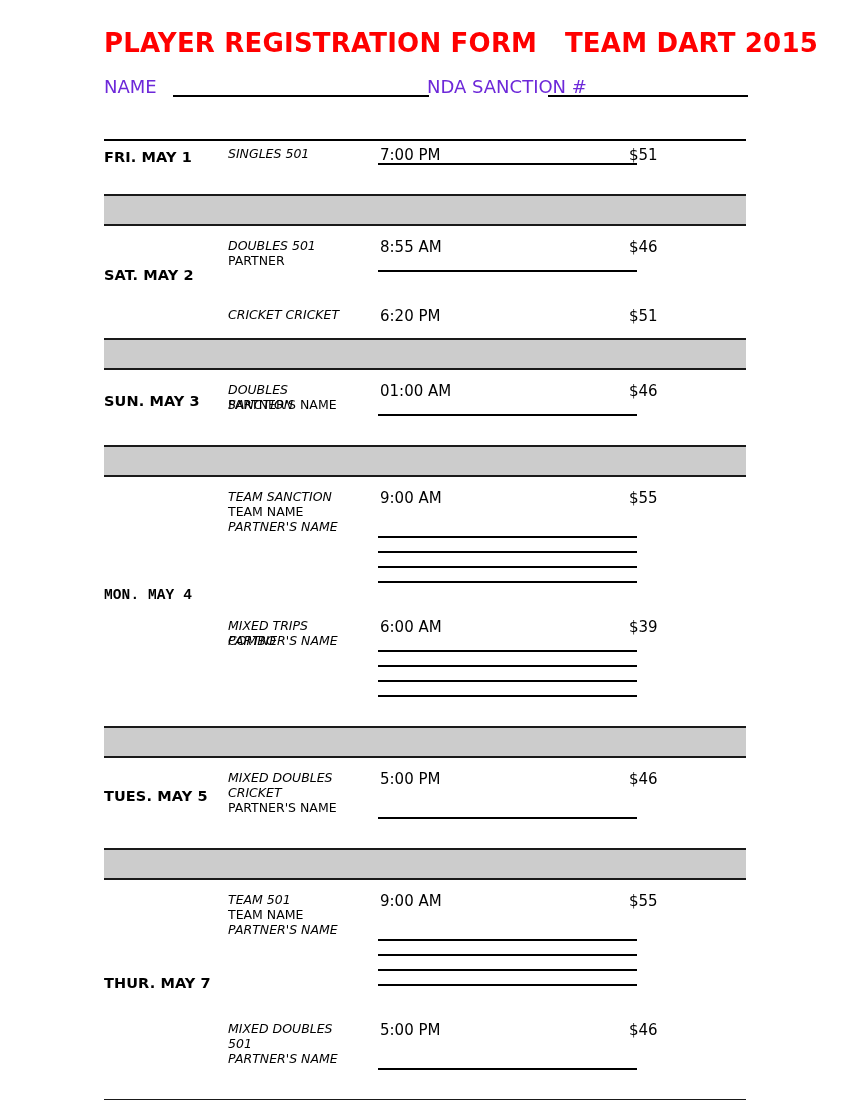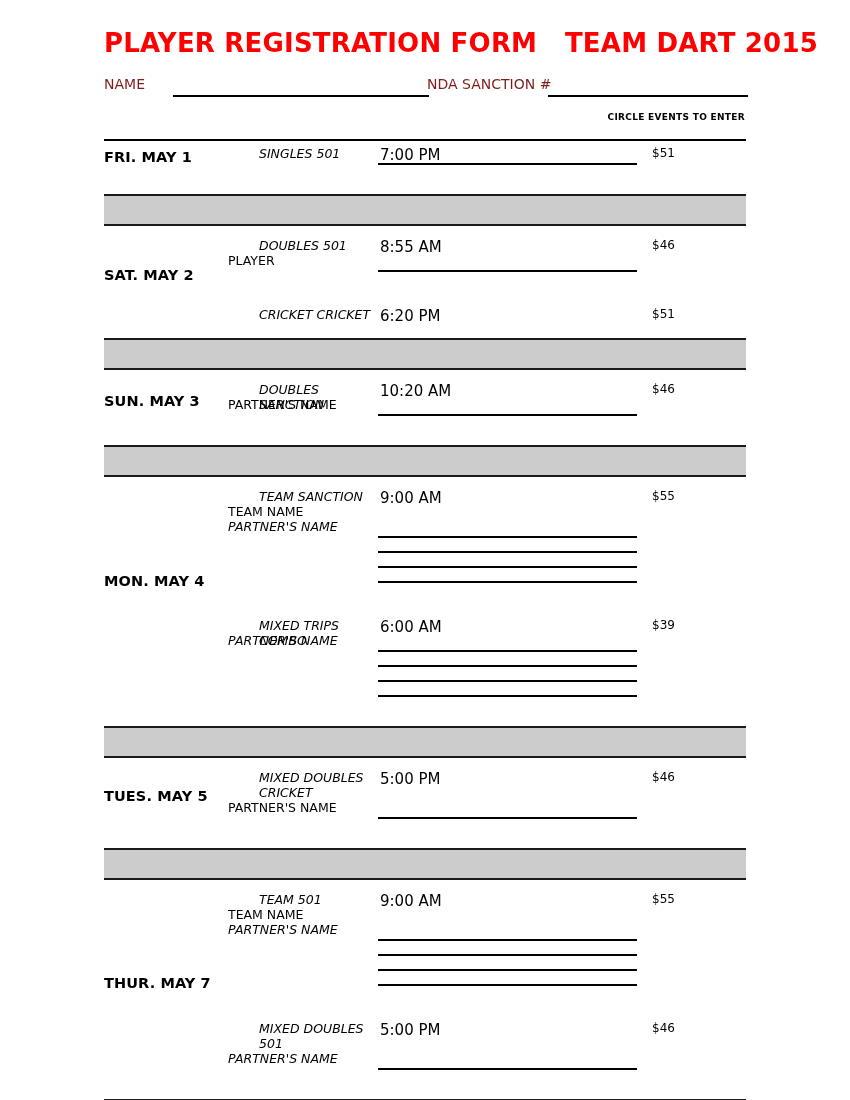--- a/index.html
+++ b/index.html
@@ -38,22 +38,22 @@
   
   .name-row {
     position: absolute;
     left: 104px;
     top: 76px;
     width: 646px;
     height: 22px;
   }
   .lbl-blue {
     position: absolute;
-    font-size: 14px;
-    color: #7f1d1d;
+    font-size: 18px;
+    color: #6d28d9;
     font-weight: normal;
     white-space: nowrap;
     top: 0;
   }
   .lbl-name { left: 0px; }
   .lbl-nda  { left: 323px; }
 
   .rule {
     position: absolute;
     border-bottom: 2px solid #000;
@@ -124,44 +124,43 @@
   }
   .evname {
     position: absolute;
     left: 0px;
     top: 0px;
     width: 128px;
     font-size: 12.5px;
     font-style: italic;
     line-height: 15px;
     white-space: pre-line;
-    margin-left: 31px;
   }
   .evsub {
     position: absolute;
     left: 0px;
     width: 128px;
     font-size: 12.5px;
     font-style: normal;
     line-height: 15px;
     white-space: nowrap;
   }
   .evsub-i { font-style: italic; }
   .evtime {
     position: absolute;
     left: 152px;
     top: 0px;
     font-size: 15px;
     white-space: nowrap;
   }
   .evprice {
     position: absolute;
-    left: 424px;
+    left: 401px;
     top: 0px;
-    font-size: 12px;
+    font-size: 15px;
     white-space: nowrap;
   }
   .wline {
     position: absolute;
     left: 150px;
     width: 259px;
     border-bottom: 2px solid #000;
     height: 0;
   }
 </style>
@@ -173,56 +172,55 @@
   <div class="title">PLAYER REGISTRATION FORM   TEAM DART 2015</div>
 
   <div class="name-row">
     <span class="lbl-blue lbl-name">NAME</span>
     <span class="rule rule-name"></span>
     <span class="lbl-blue lbl-nda">NDA SANCTION #</span>
     <span class="rule rule-nda"></span>
   </div>
 
   <div class="cost-head">
-    <div>CIRCLE EVENTS TO ENTER</div>
   </div>
 
   <div class="topline"></div>
   <div class="table" id="schedule-table" style="height: 1081px;">
       <div class="daysec" style="position: absolute; top: 6px; left: 0px; height: 38px;">
         <div class="event" style="top: 0px;">
           <div class="evname">SINGLES 501</div>
           <div class="evtime">7:00 PM</div>
           <div class="evprice">$51</div>
           <div class="wline" style="top: 17px;"></div>
         </div>
         <div class="daylabel" style="top: 3px;">FRI. MAY 1</div>
       </div>
       <div class="band" style="position: absolute; top: 54px;"></div>
       <div class="daysec" style="position: absolute; top: 98px; left: 0px; height: 90px;">
         <div class="event" style="top: 0px;">
           <div class="evname">DOUBLES 501</div>
-          <div class="evsub" style="top: 15px;">PLAYER</div>
+          <div class="evsub" style="top: 15px;">PARTNER</div>
           <div class="evtime">8:55 AM</div>
           <div class="evprice">$46</div>
           <div class="wline" style="top: 32px;"></div>
         </div>
         <div class="event" style="top: 69px;">
           <div class="evname">CRICKET CRICKET</div>
           <div class="evtime">6:20 PM</div>
           <div class="evprice">$51</div>
         </div>
         <div class="daylabel" style="top: 29px;">SAT. MAY 2</div>
       </div>
       <div class="band" style="position: absolute; top: 198px;"></div>
       <div class="daysec" style="position: absolute; top: 242px; left: 0px; height: 53px;">
         <div class="event" style="top: 0px;">
           <div class="evname">DOUBLES SANCTION</div>
           <div class="evsub" style="top: 15px;">PARTNER'S NAME</div>
-          <div class="evtime">10:20 AM</div>
+          <div class="evtime">01:00 AM</div>
           <div class="evprice">$46</div>
           <div class="wline" style="top: 32px;"></div>
         </div>
         <div class="daylabel" style="top: 11px;">SUN. MAY 3</div>
       </div>
       <div class="band" style="position: absolute; top: 305px;"></div>
       <div class="daysec" style="position: absolute; top: 349px; left: 0px; height: 227px;">
         <div class="event" style="top: 0px;">
           <div class="evname">TEAM SANCTION</div>
           <div class="evsub" style="top: 15px;">TEAM NAME</div>
@@ -237,21 +235,21 @@
         <div class="event" style="top: 129px;">
           <div class="evname">MIXED TRIPS COMBO</div>
           <div class="evsub evsub-i" style="top: 15px;">PARTNER'S NAME</div>
           <div class="evtime">6:00 AM</div>
           <div class="evprice">$39</div>
           <div class="wline" style="top: 32px;"></div>
           <div class="wline" style="top: 47px;"></div>
           <div class="wline" style="top: 62px;"></div>
           <div class="wline" style="top: 77px;"></div>
         </div>
-        <div class="daylabel" style="top: 84px;">MON. MAY 4</div>
+        <div class="daylabel" style="top: 98px; font-family: Liberation Mono, monospace;">MON. MAY 4</div>
       </div>
       <div class="band" style="position: absolute; top: 586px;"></div>
       <div class="daysec" style="position: absolute; top: 630px; left: 0px; height: 68px;">
         <div class="event" style="top: 0px;">
           <div class="evname">MIXED DOUBLES
 CRICKET</div>
           <div class="evsub" style="top: 30px;">PARTNER'S NAME</div>
           <div class="evtime">5:00 PM</div>
           <div class="evprice">$46</div>
           <div class="wline" style="top: 47px;"></div>

